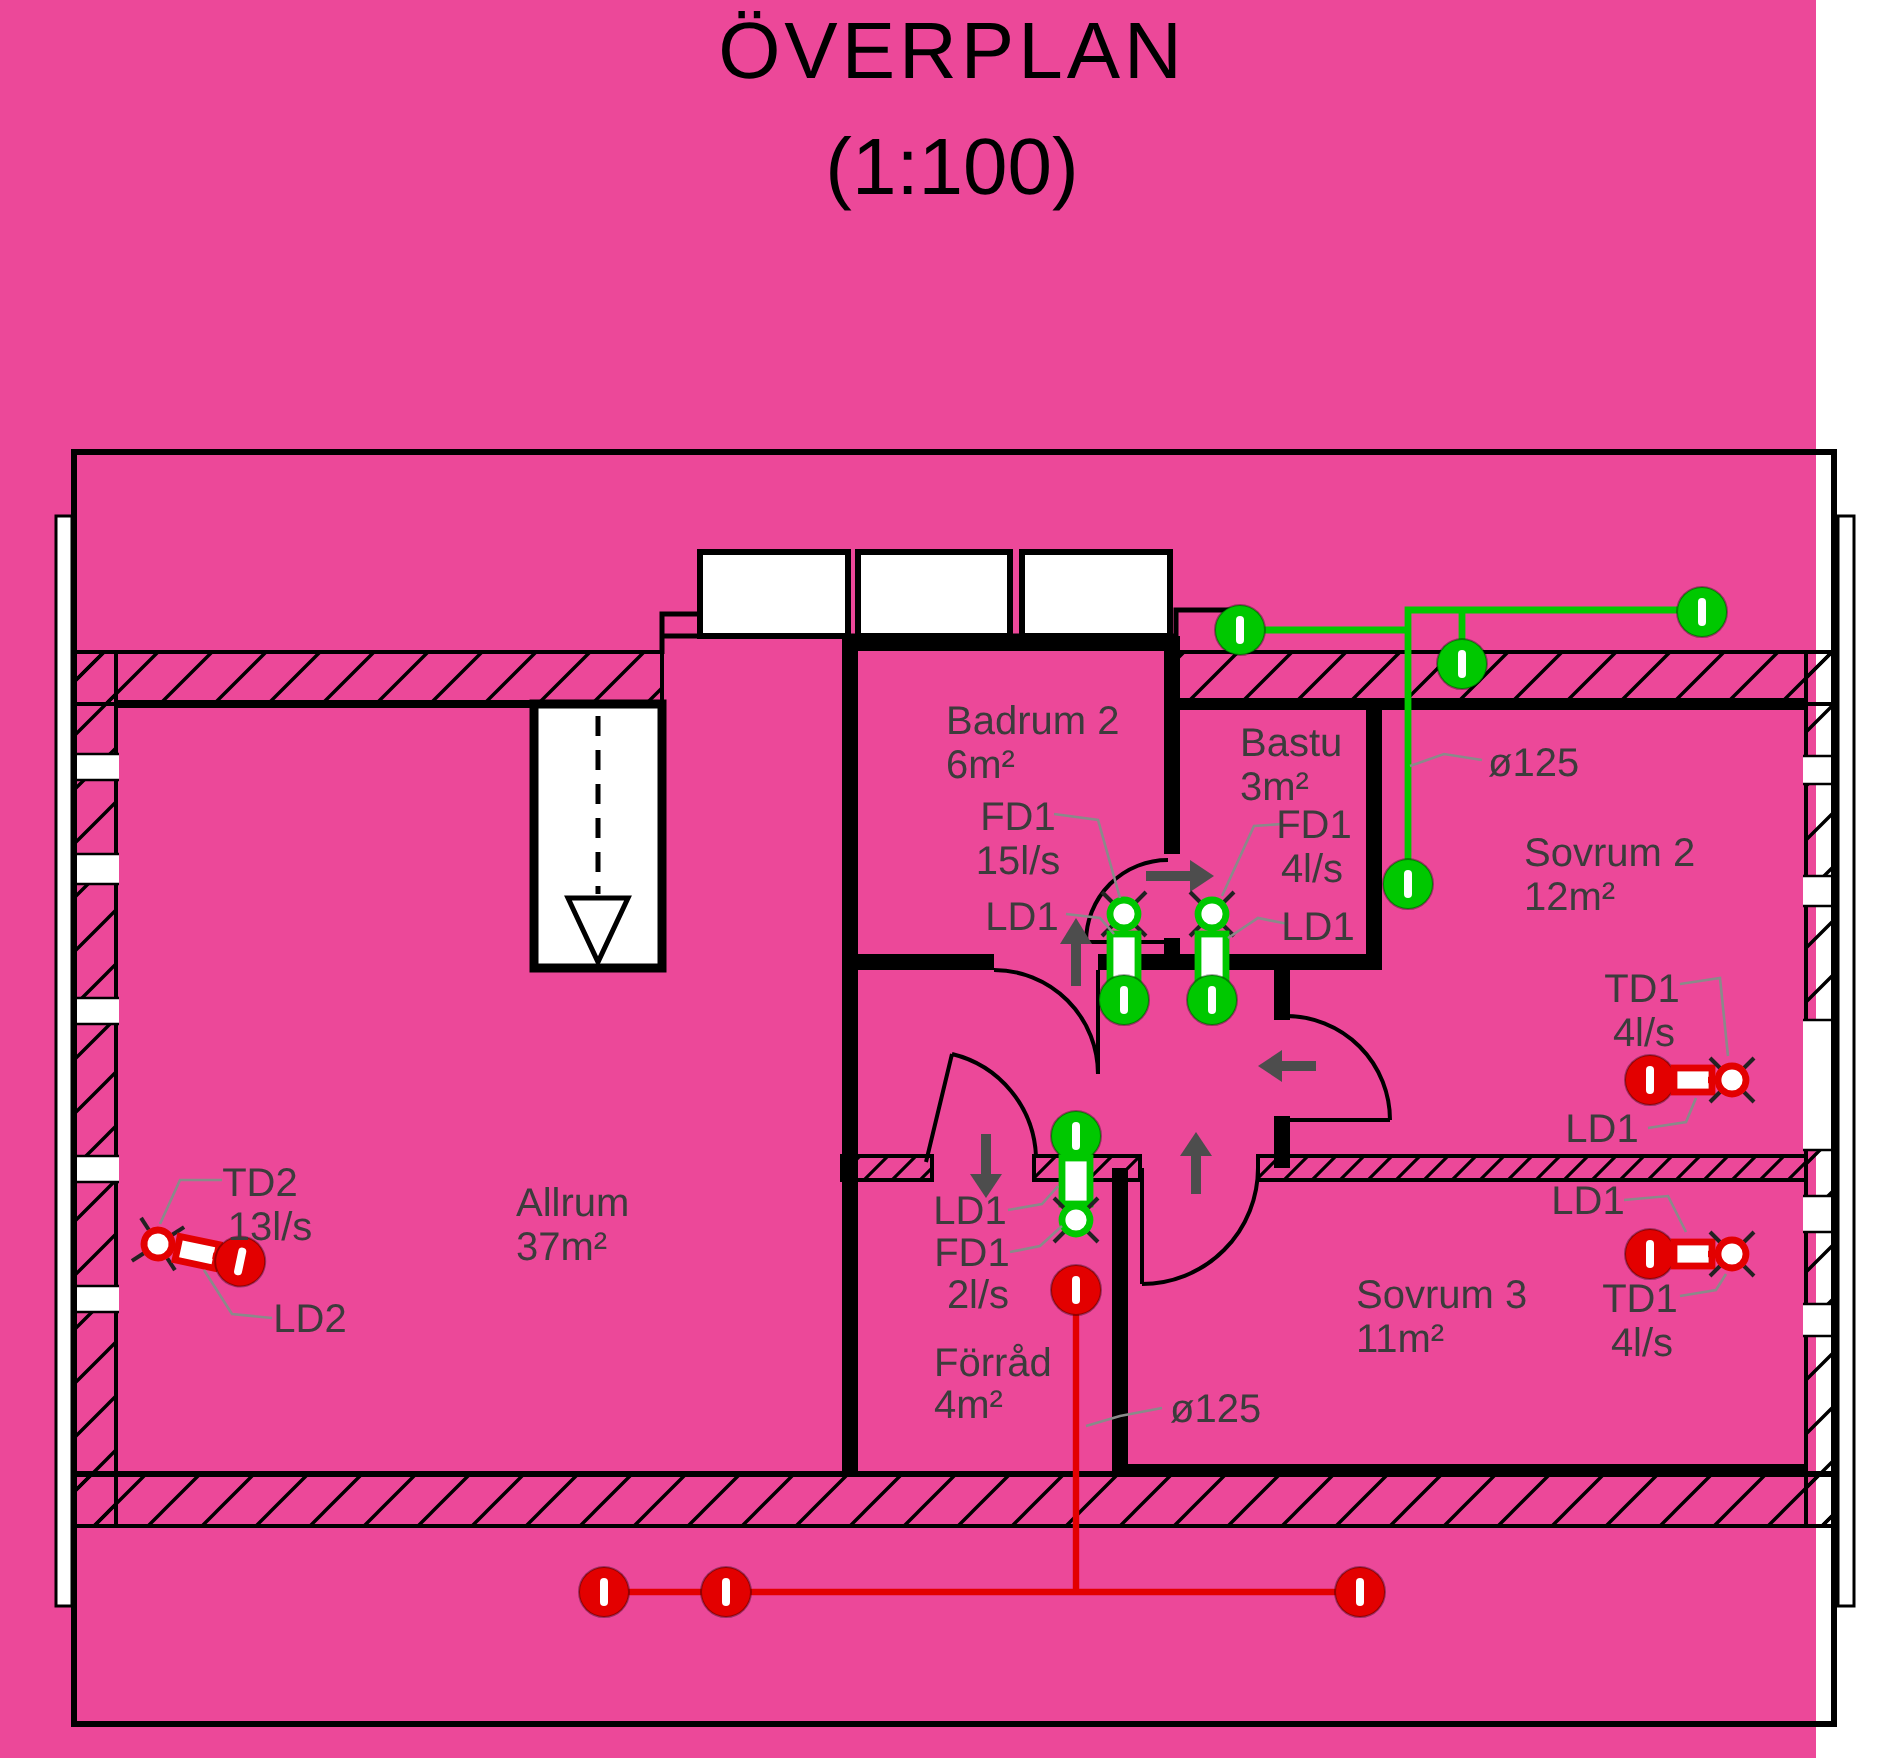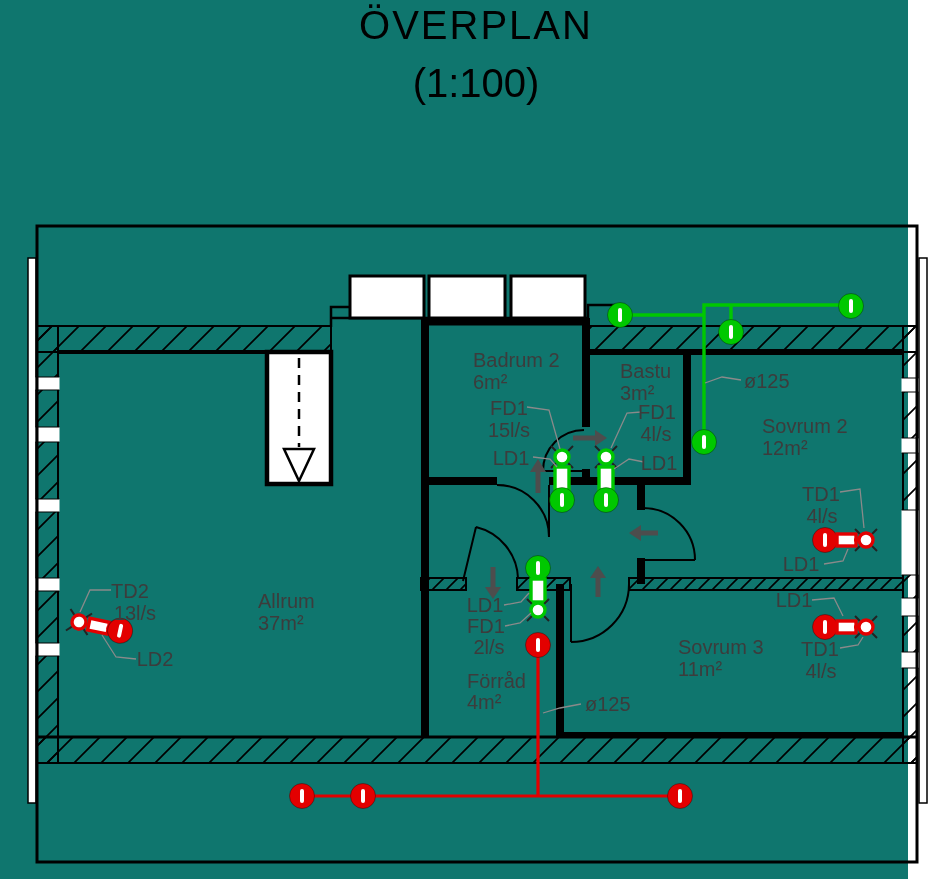--- a/index.html
+++ b/index.html
@@ -1,16 +1,16 @@
 <!DOCTYPE html>
 <html style="--exhaust-system-green: #00c800; --supply-system-red: #e30000; --label-gray: #3c3c3c; --wall-black: #000000; --leader-gray: #8a8a8a; --arrow-gray: #4d4d4d;"><head>
 <meta charset="utf-8">
 <style>
   html,body{margin:0;padding:0;background:#fff;}
-  .page{width:908px;height:879px;position:relative;background:#0f766e;font-family:"Liberation Sans",sans-serif;}
+  .page{width:908px;height:879px;position:relative;background:#ec4899;font-family:"Liberation Sans",sans-serif;}
   svg{display:block;}
   .title-text{fill:#000;font-family:"Liberation Sans",sans-serif;}
   text.lbl{fill:var(--label-gray,#3c3c3c);font-family:"Liberation Sans",sans-serif;font-size:20px;}
   .wall{stroke:var(--wall-black,#000);fill:none;stroke-linecap:butt;}
   .thin{stroke:var(--wall-black,#000);fill:none;}
   .leader{stroke:var(--leader-gray,#8a8a8a);stroke-width:1.3;fill:none;}
   .g-line{stroke:var(--exhaust-system-green,#00c800);stroke-width:3.4;fill:none;}
   .r-line{stroke:var(--supply-system-red,#e30000);stroke-width:3.2;fill:none;}
   .g-col{color:var(--exhaust-system-green,#00c800);}
   .r-col{color:var(--supply-system-red,#e30000);}

